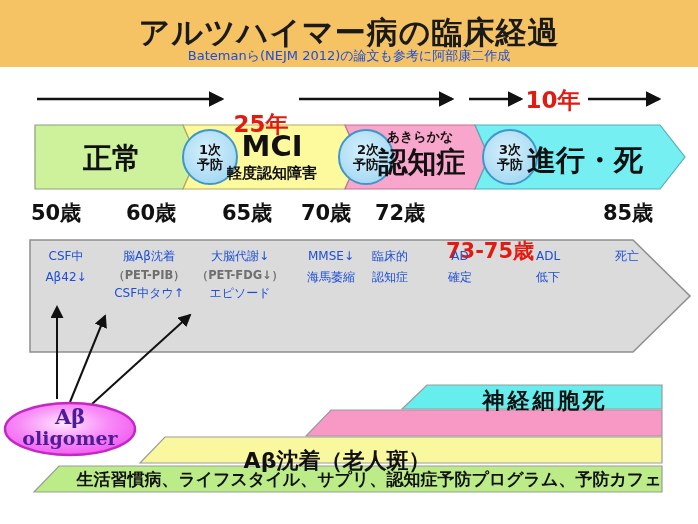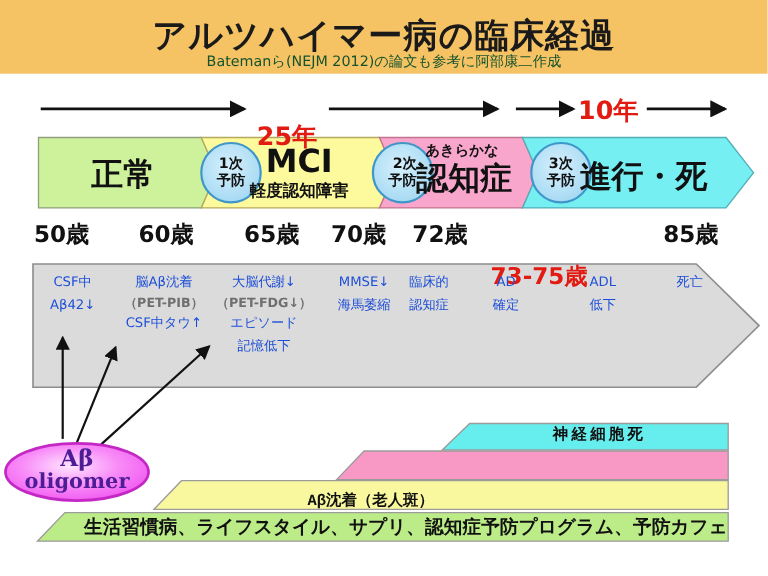--- a/index.html
+++ b/index.html
@@ -5,34 +5,34 @@
   html,body { margin:0; padding:0; background:#ffffff; }
   .slide {
     position:relative; width:698px; height:524px; background:#ffffff;
     font-family:"DejaVu Sans","Liberation Sans",sans-serif; overflow:hidden;
   }
   svg.layer { position:absolute; left:0; top:0; display:block; }
   .t { position:absolute; white-space:nowrap; color:#111; }
   .tc { transform:translateX(-50%); text-align:center; }
   .red { color:#E21B12; }
   .title { font-size:31px; font-weight:bold; letter-spacing:1px; color:#1a1a1a; }
-  .subtitle { font-size:13px; color:#14532d; }
+  .subtitle { font-size:13px; color:#1d4ed8; }
   .yearlabel { font-size:23px; font-weight:bold; }
   .stage-big { font-size:29px; font-weight:bold; }
   .stage-sub { font-size:15px; font-weight:600; }
   .stage-top { font-size:13px; font-weight:600; }
   .circle-label { font-size:13px; font-weight:bold; line-height:15px; }
   .age { font-size:21px; font-weight:bold; }
   .col { position:absolute; transform:translateX(-50%); text-align:center; }
   .ln { font-size:12px; font-weight:normal; line-height:21px; color:#1d4ed8; }
   .ln-sm { font-size:11.5px; font-weight:bold; line-height:16px; color:#6F6F6F; }
   .oligo { font-family:"DejaVu Serif","Liberation Serif",serif; font-weight:bold; color:#4c1d95; }
   .oligo .l1 { font-size:21px; line-height:22px; }
   .oligo .l2 { font-size:19px; line-height:20px; }
-  .barlabel { font-size:14px; font-weight:bold; color:#111;font-family:Liberation Mono, monospace; }
+  .barlabel { font-size:22px; font-weight:bold; color:#111; }
   .barlabel-sp { letter-spacing:3px; }
   .barlabel-sm { font-size:17px; font-weight:bold; color:#111; }
 </style>
 </head>
 <body>
 
 <div class="slide">
 
   <svg class="layer" width="698" height="524" viewBox="0 0 698 524">
     <defs>
@@ -120,21 +120,20 @@
   </div>
   <div class="col" style="left:149px; top:246px;">
     <div class="ln">脳Aβ沈着</div>
     <div class="ln-sm">（PET-PIB）</div>
     <div class="ln">CSF中タウ↑</div>
   </div>
   <div class="col" style="left:240px; top:246px;">
     <div class="ln">大脳代謝↓</div>
     <div class="ln-sm">（PET-FDG↓）</div>
     <div class="ln">エピソード</div>
-    <div class="ln">記憶低下</div>
   </div>
   <div class="col" style="left:331px; top:246px;">
     <div class="ln">MMSE↓</div>
     <div class="ln">海馬萎縮</div>
   </div>
   <div class="col" style="left:390px; top:246px;">
     <div class="ln">臨床的</div>
     <div class="ln">認知症</div>
   </div>
   <div class="col" style="left:460px; top:246px;">

